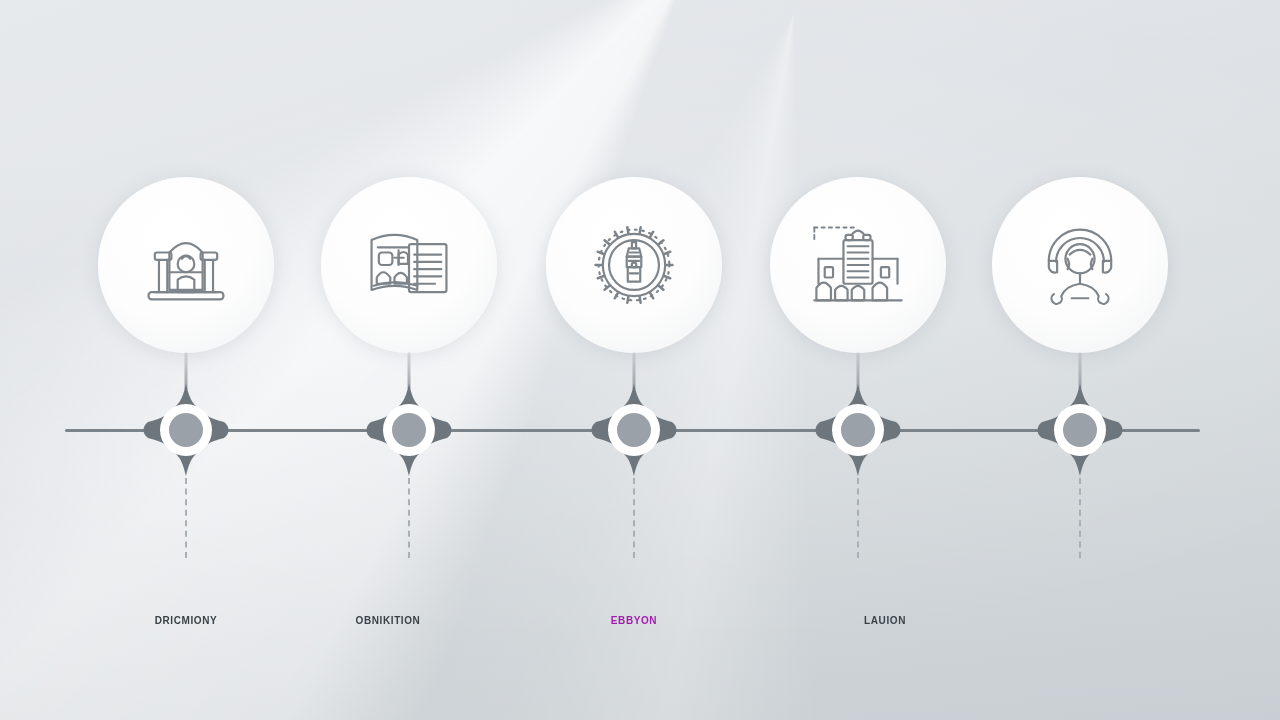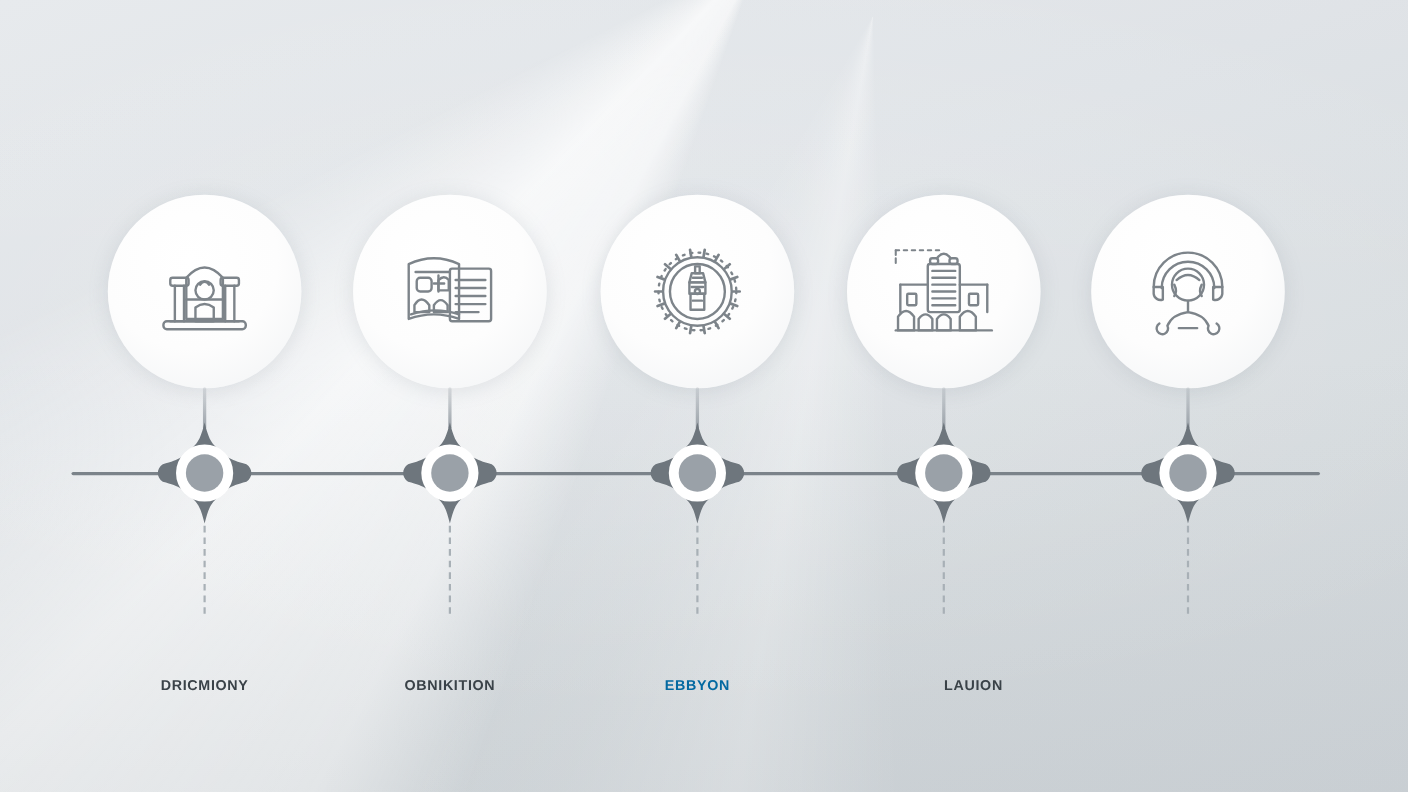--- a/index.html
+++ b/index.html
@@ -117,21 +117,21 @@
     width: 100%;
     height: 100%;
     display: block;
   }
 
   
   .step-label {
     position: absolute;
     transform: translateX(-50%);
     top: 615px;
-    font-size: 13px;
+    font-size: 10px;
     font-weight: bold;
     letter-spacing: 0.6px;
     color: #3a4248;
     white-space: nowrap;
     text-align: center;
     filter: blur(0.35px);
   }
 </style>
 </head>
 <body>
@@ -210,21 +210,21 @@
              C44 78 42 76 36 70
              C30 64 26 60 10 56
              C4 52 4 44 10 40
              C26 36 30 32 36 26
              C42 20 44 18 48 2 Z" fill="#6e767d"></path>
     <circle cx="48" cy="48" r="26" fill="#ffffff"></circle>
     <circle cx="48" cy="48" r="17" fill="#9aa1a8"></circle>
   </svg>
       </div>
       <div class="drop" style="left: 409px; top: 478px; height: 80px; border-left-color: rgb(168, 176, 182);"></div>
-      <div class="step-label" style="left: 409px; color: rgb(58, 66, 72);">OBNIKITION</div>
+      <div class="step-label" style="left: 388px; color: rgb(58, 66, 72);">OBNIKITION</div>
       <div class="bubble" style="left: 634px; top: 265px; width: 176px; height: 176px;">
         <div class="glyph">
     <svg viewBox="0 0 100 100" fill="none" stroke="#6c747b" stroke-width="2.1" stroke-linecap="round" stroke-linejoin="round">
       <path d="M81.0 50.0 L87.0 50.0 M79.1 60.6 L84.8 62.7 M73.7 69.9 L78.3 73.8 M65.5 76.8 L68.5 82.0 M55.4 80.5 L56.4 86.4 M44.6 80.5 L43.6 86.4 M34.5 76.8 L31.5 82.0 M26.3 69.9 L21.7 73.8 M20.9 60.6 L15.2 62.7 M19.0 50.0 L13.0 50.0 M20.9 39.4 L15.2 37.3 M26.3 30.1 L21.7 26.2 M34.5 23.2 L31.5 18.0 M44.6 19.5 L43.6 13.6 M55.4 19.5 L56.4 13.6 M65.5 23.2 L68.5 18.0 M73.7 30.1 L78.3 26.2 M79.1 39.4 L84.8 37.3 " stroke-width="2.4"></path>
       <circle cx="50" cy="50" r="34" stroke-dasharray="1.5 5.5"></circle>
       <circle cx="50" cy="50" r="30"></circle>
       <circle cx="50" cy="50" r="24"></circle>
       <path d="M48 28 h4 v6 h-4 z"></path>
       <path d="M45 34 h10 l2 8 h-14 z"></path>
       <path d="M43 42 h14 v10 h-14 z"></path>
@@ -246,21 +246,21 @@
              C44 78 42 76 36 70
              C30 64 26 60 10 56
              C4 52 4 44 10 40
              C26 36 30 32 36 26
              C42 20 44 18 48 2 Z" fill="#6e767d"></path>
     <circle cx="48" cy="48" r="26" fill="#ffffff"></circle>
     <circle cx="48" cy="48" r="17" fill="#9aa1a8"></circle>
   </svg>
       </div>
       <div class="drop" style="left: 634px; top: 478px; height: 80px; border-left-color: rgb(168, 176, 182);"></div>
-      <div class="step-label" style="left: 634px; color: #0369a1;">EBBYON</div>
+      <div class="step-label" style="left: 634px; color: #a21caf;">EBBYON</div>
       <div class="bubble" style="left: 858px; top: 265px; width: 176px; height: 176px;">
         <div class="glyph">
     <svg viewBox="0 0 100 100" fill="none" stroke="#6c747b" stroke-width="2.1" stroke-linecap="round" stroke-linejoin="round">
       <path d="M8 14 h3 M15 14 h3 M22 14 h3 M29 14 h3 M36 14 h3 M43 14 h3" stroke-width="1.8"></path>
       <path d="M8 14 v4 M8 21 v4" stroke-width="1.8"></path>
       <path d="M44 21 q6 -8 12 0"></path>
       <rect x="38" y="21" width="7" height="5" rx="2"></rect>
       <rect x="55" y="21" width="7" height="5" rx="2"></rect>
       <rect x="36" y="26" width="28" height="42" rx="2"></rect>
       <path d="M40 32 h20 M40 38 h20 M40 44 h20 M40 50 h20 M40 56 h20 M40 62 h20"></path>

